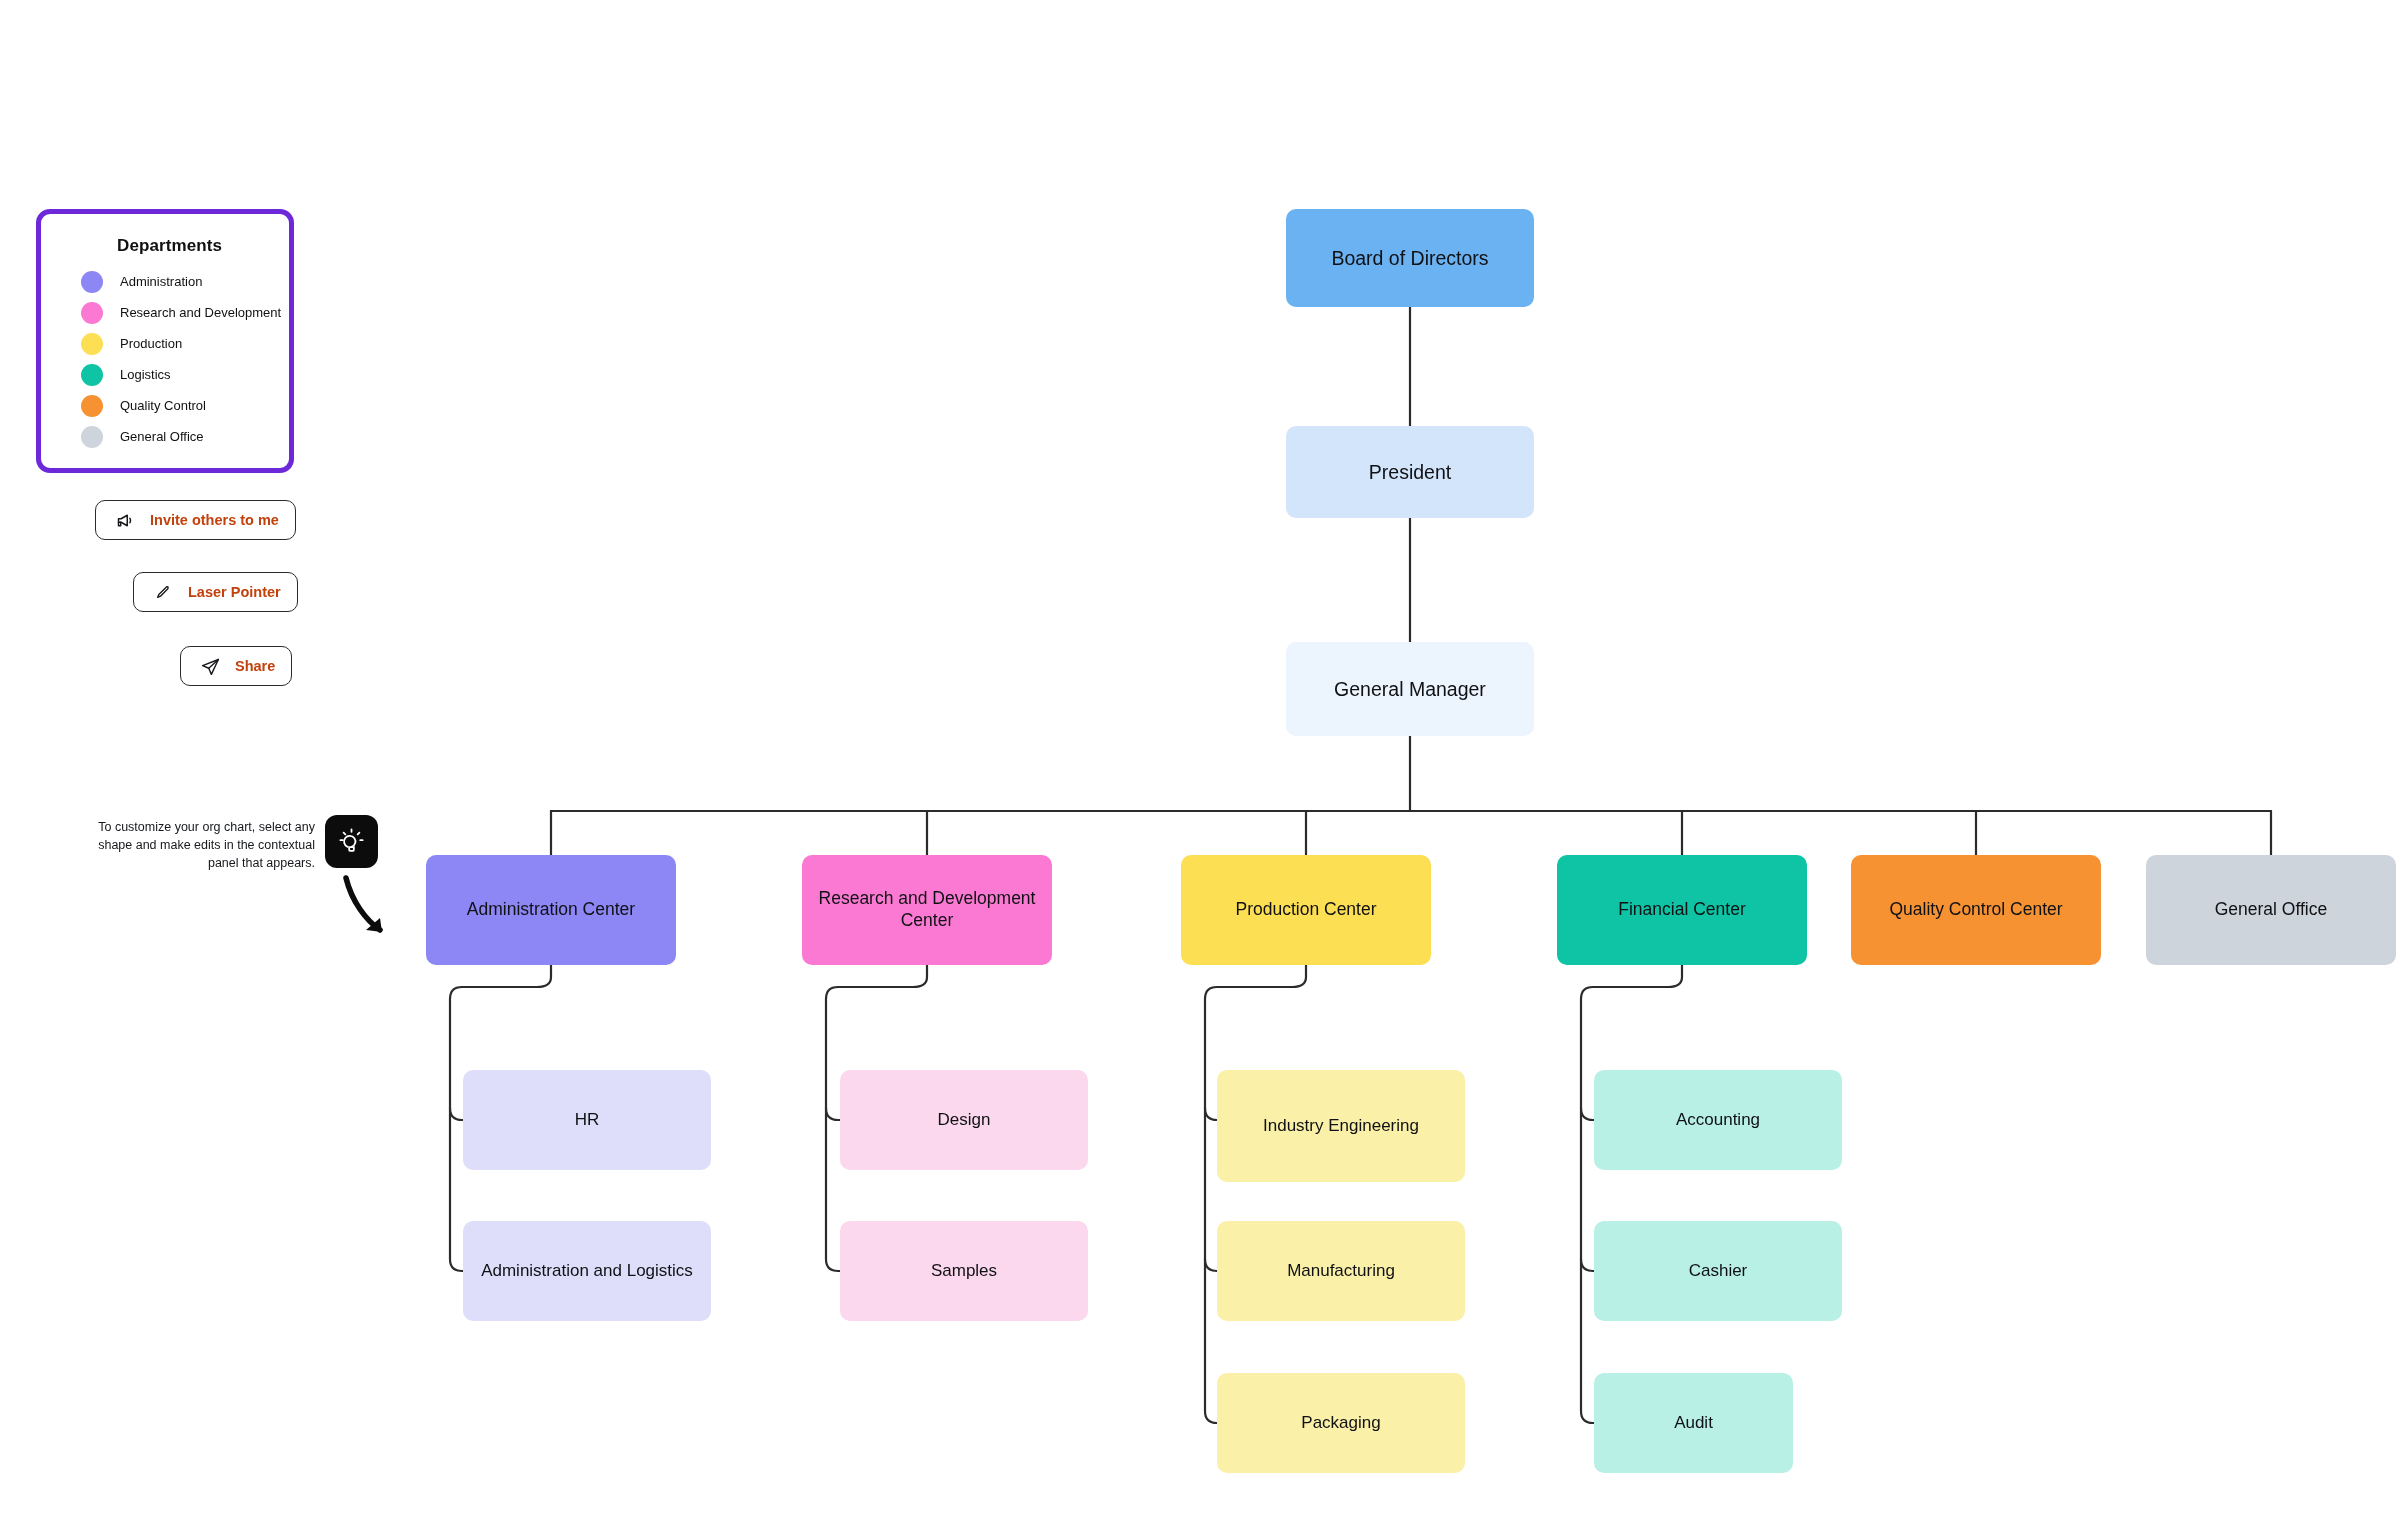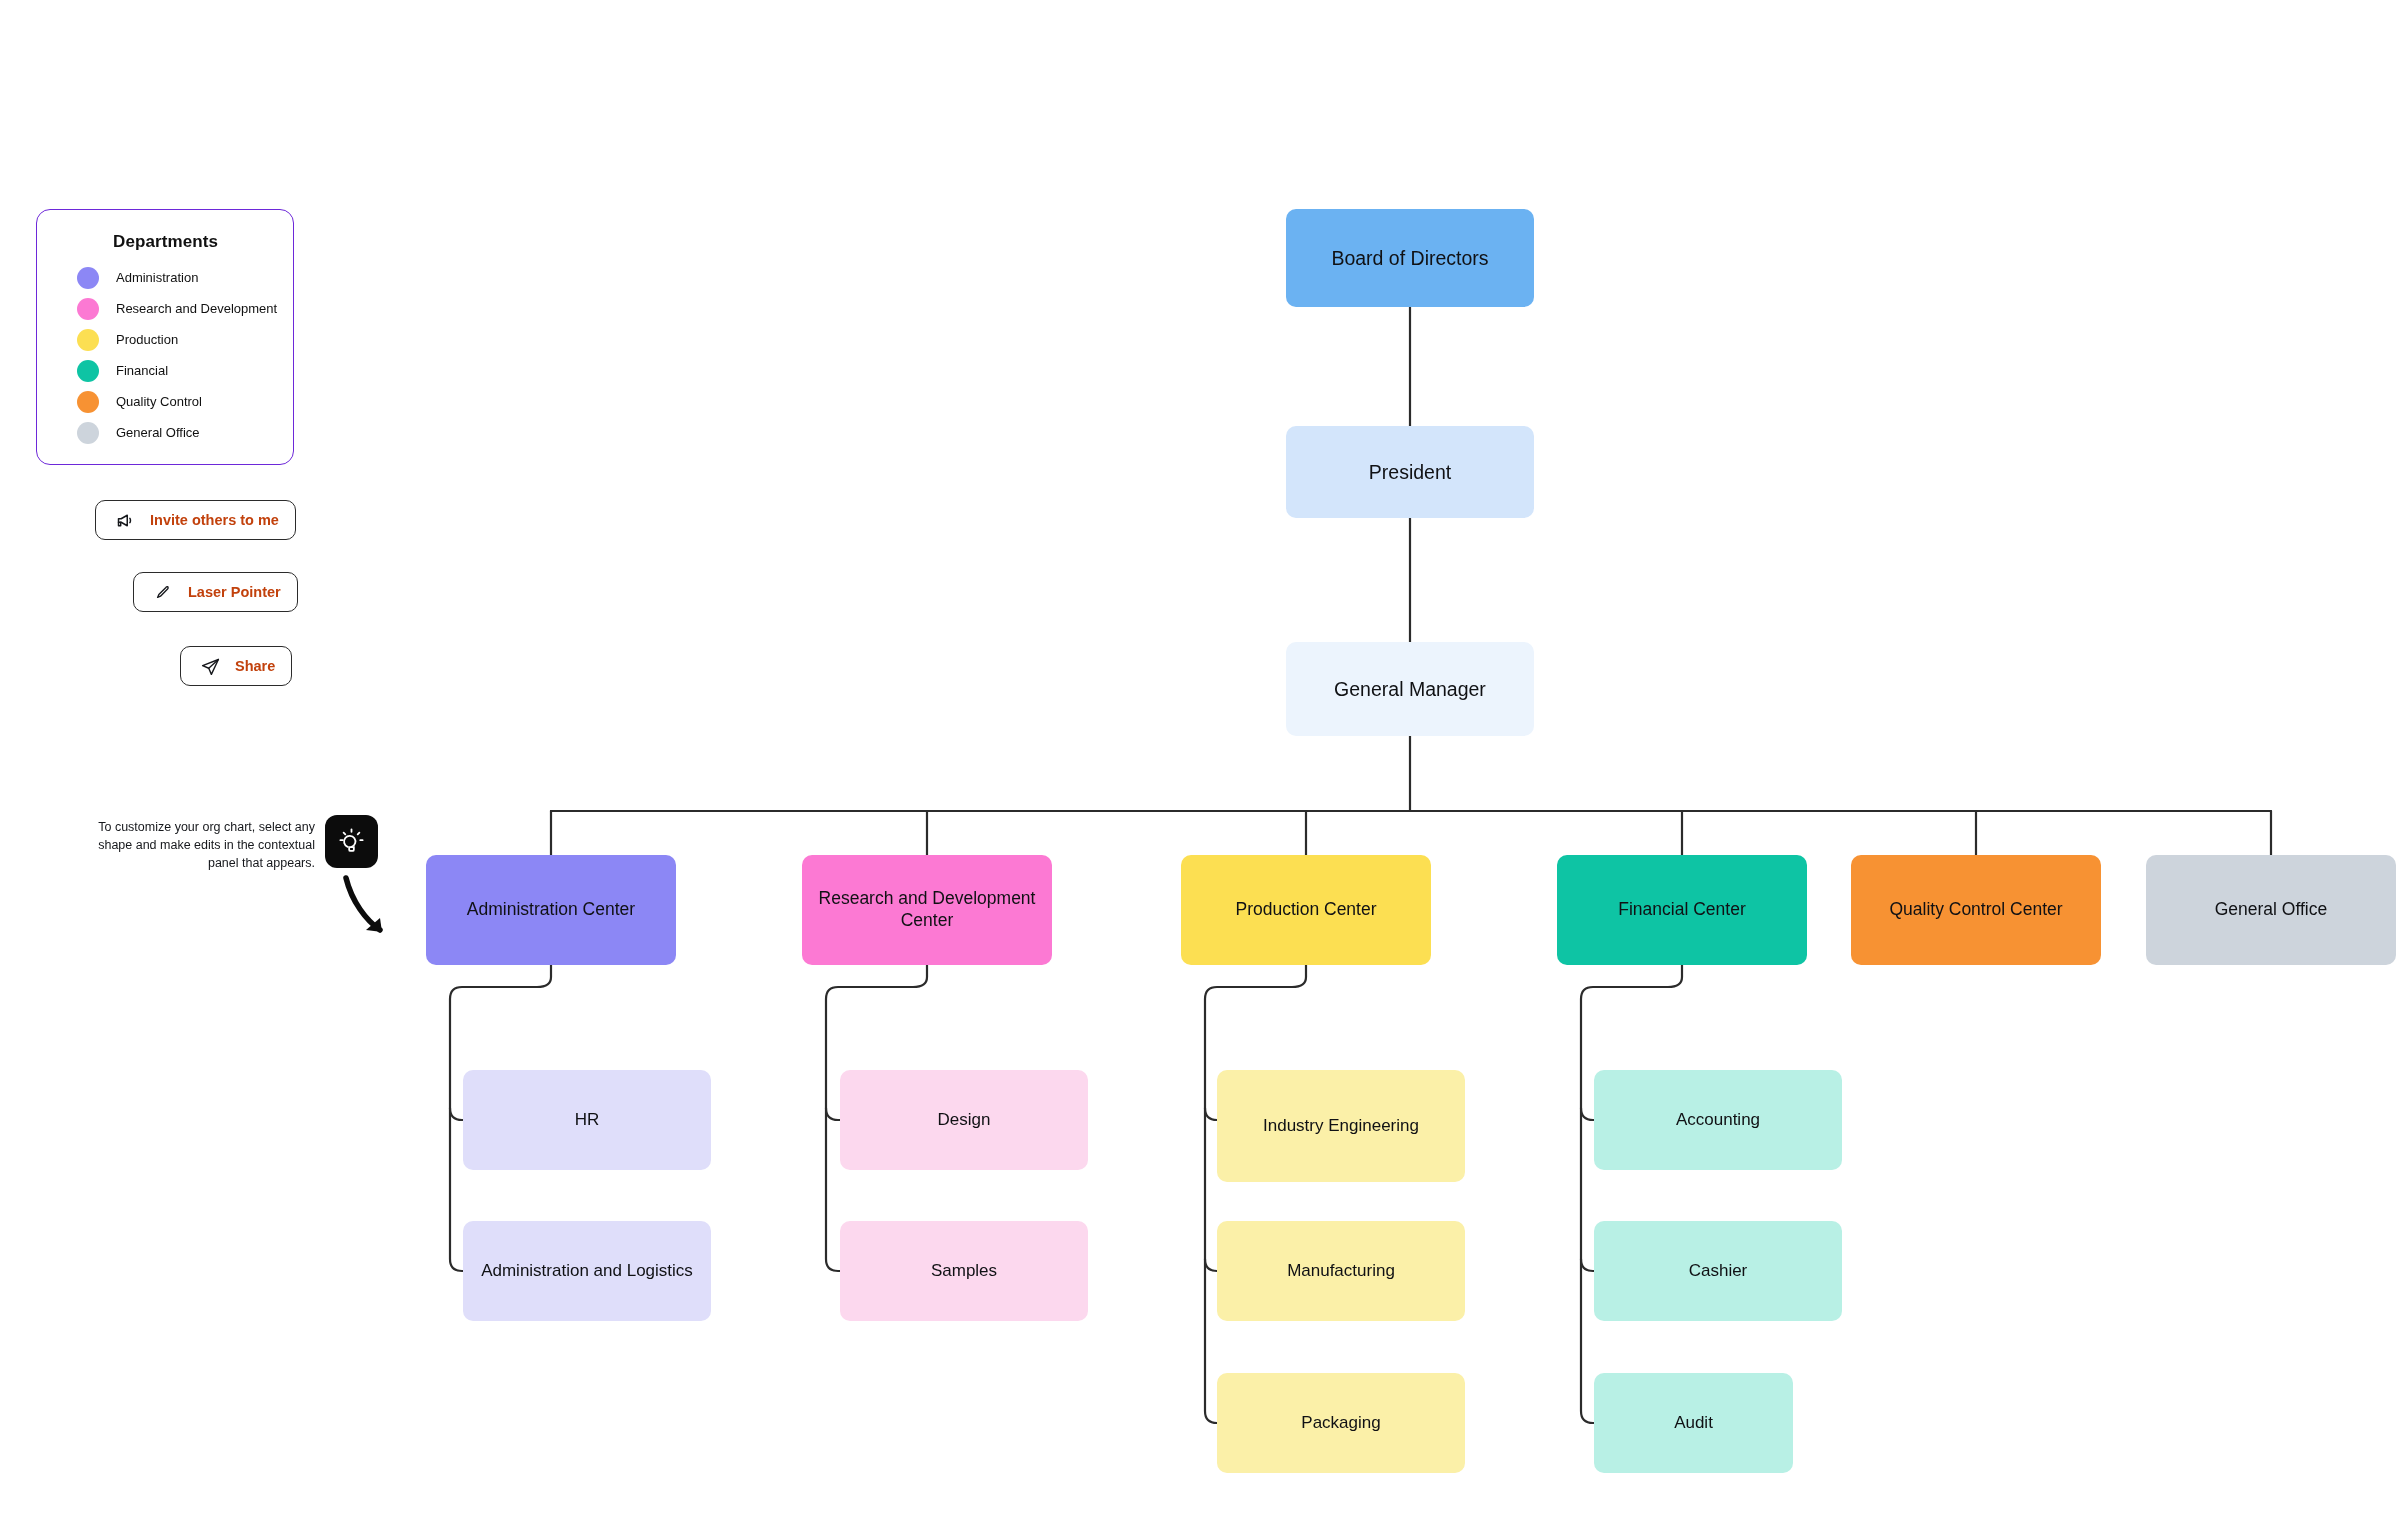--- a/index.html
+++ b/index.html
@@ -11,21 +11,21 @@
     position:relative;
   }
   #canvas{position:absolute;inset:0;}
 
   
   #wires{position:absolute;left:0;top:0;width:2400px;height:1522px;pointer-events:none;}
 
   
   .legend{
     position:absolute;left:36px;top:209px;width:258px;
-    background:#ffffff;border:1px solid #6d28d9;border-radius:14px;
+    background:#ffffff;border:5px solid #6d28d9;border-radius:14px;
     padding:14px 18px 16px 18px;box-sizing:border-box;
   }
   .legend-title{
     font-size:17px;font-weight:bold;color:#111;
     margin:8px 0 10px 58px;letter-spacing:.1px;
   }
   .legend-row{display:flex;align-items:center;height:31px;}
   .legend-dot{
     width:22px;height:22px;border-radius:50%;flex:none;margin-left:22px;
   }
@@ -103,21 +103,21 @@
         <div class="legend-row">
           <span class="legend-dot" style="background: rgb(252, 121, 211);"></span>
           <span class="legend-label">Research and Development</span>
         </div>
         <div class="legend-row">
           <span class="legend-dot" style="background: rgb(252, 223, 82);"></span>
           <span class="legend-label">Production</span>
         </div>
         <div class="legend-row">
           <span class="legend-dot" style="background: rgb(14, 196, 164);"></span>
-          <span class="legend-label">Financial</span>
+          <span class="legend-label">Logistics</span>
         </div>
         <div class="legend-row">
           <span class="legend-dot" style="background: rgb(247, 146, 51);"></span>
           <span class="legend-label">Quality Control</span>
         </div>
         <div class="legend-row">
           <span class="legend-dot" style="background: rgb(205, 212, 220);"></span>
           <span class="legend-label">General Office</span>
         </div>
       </div>

